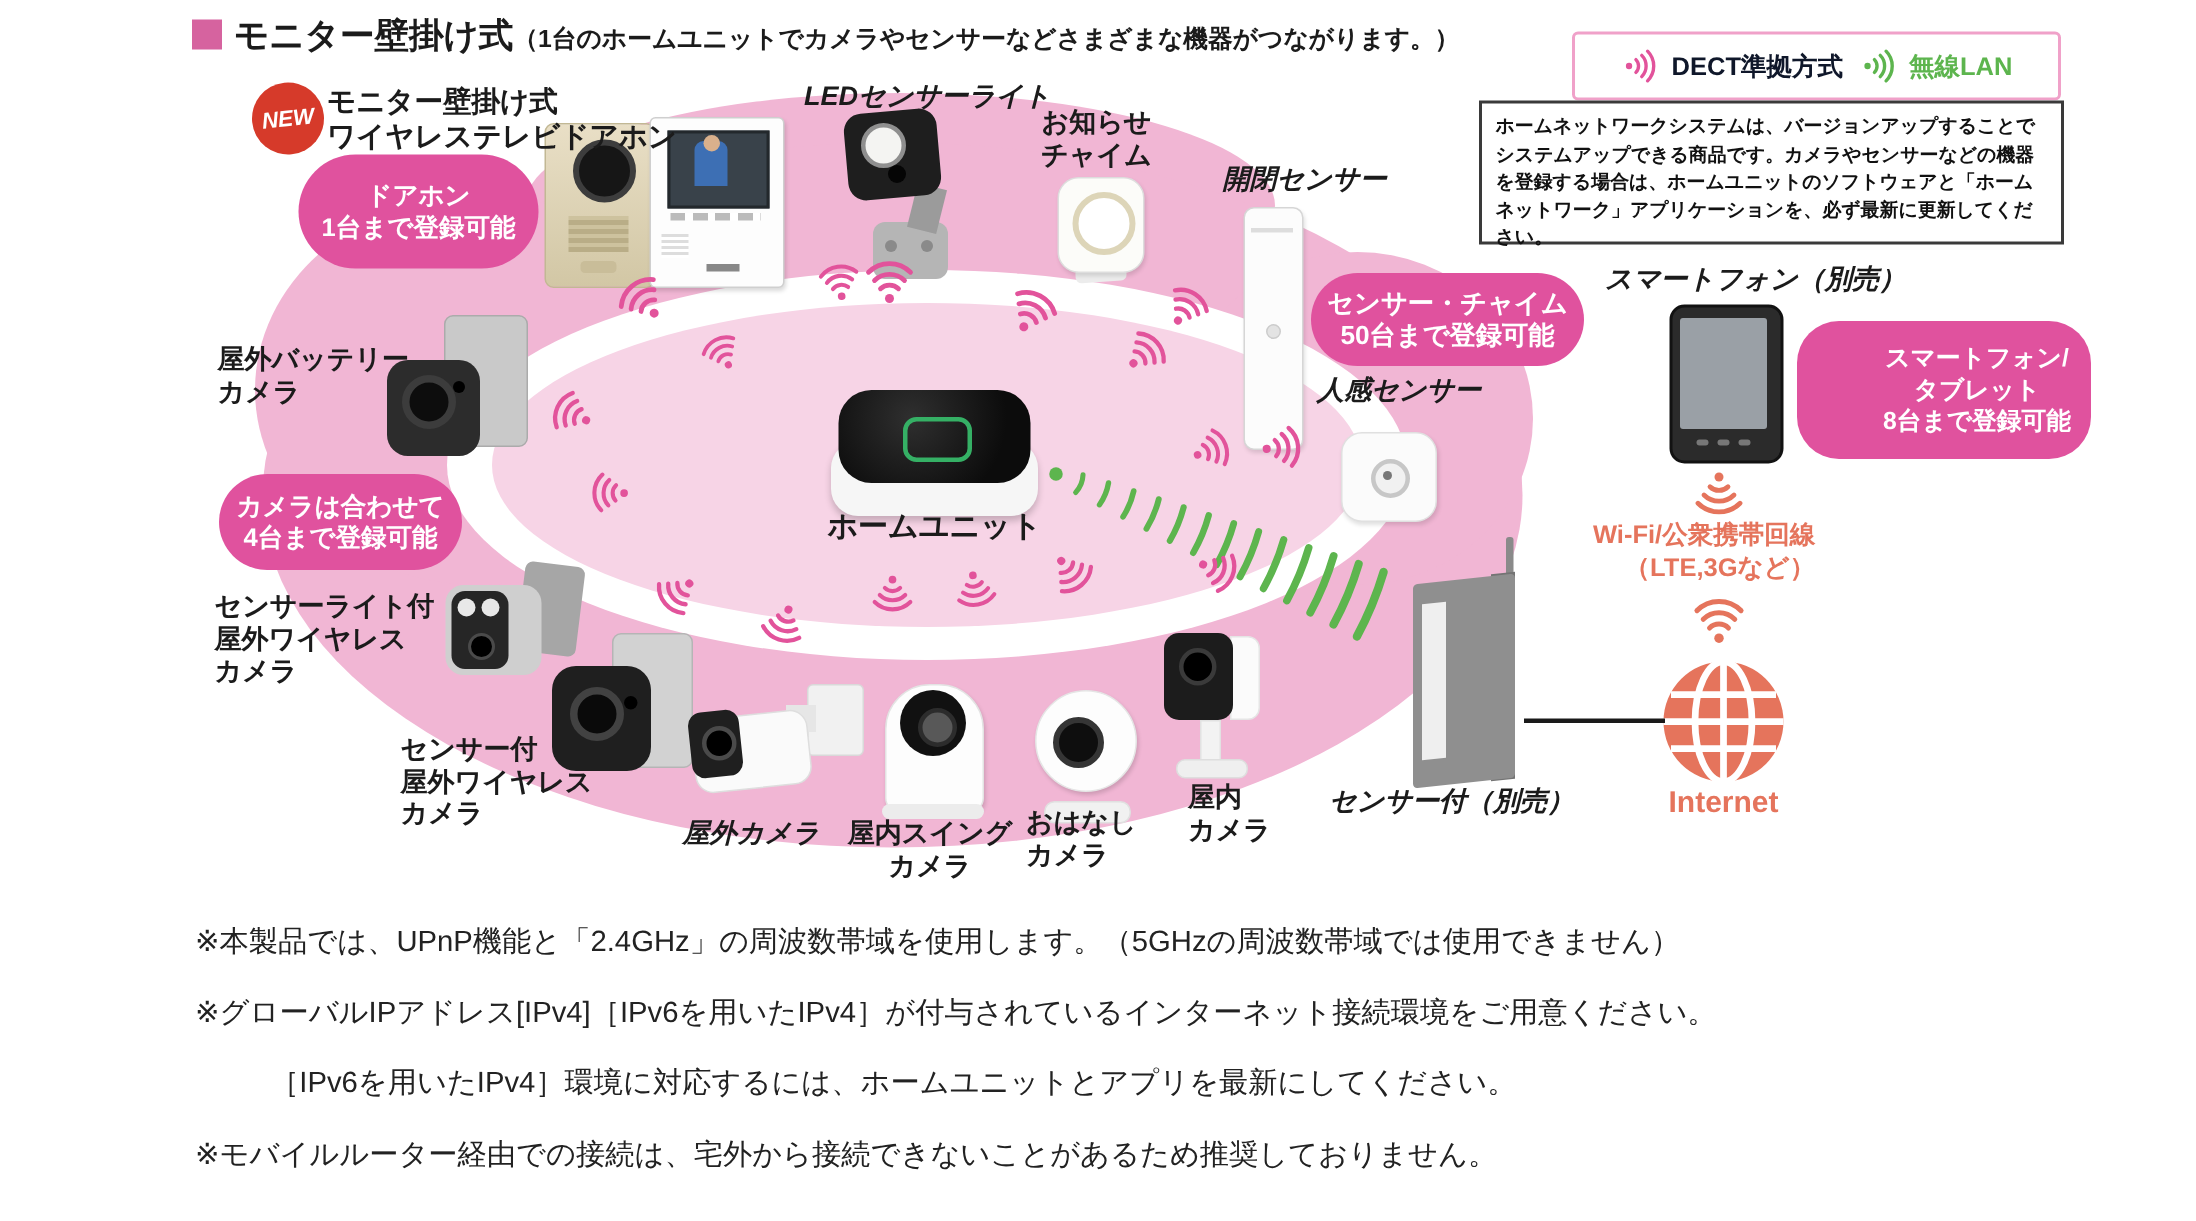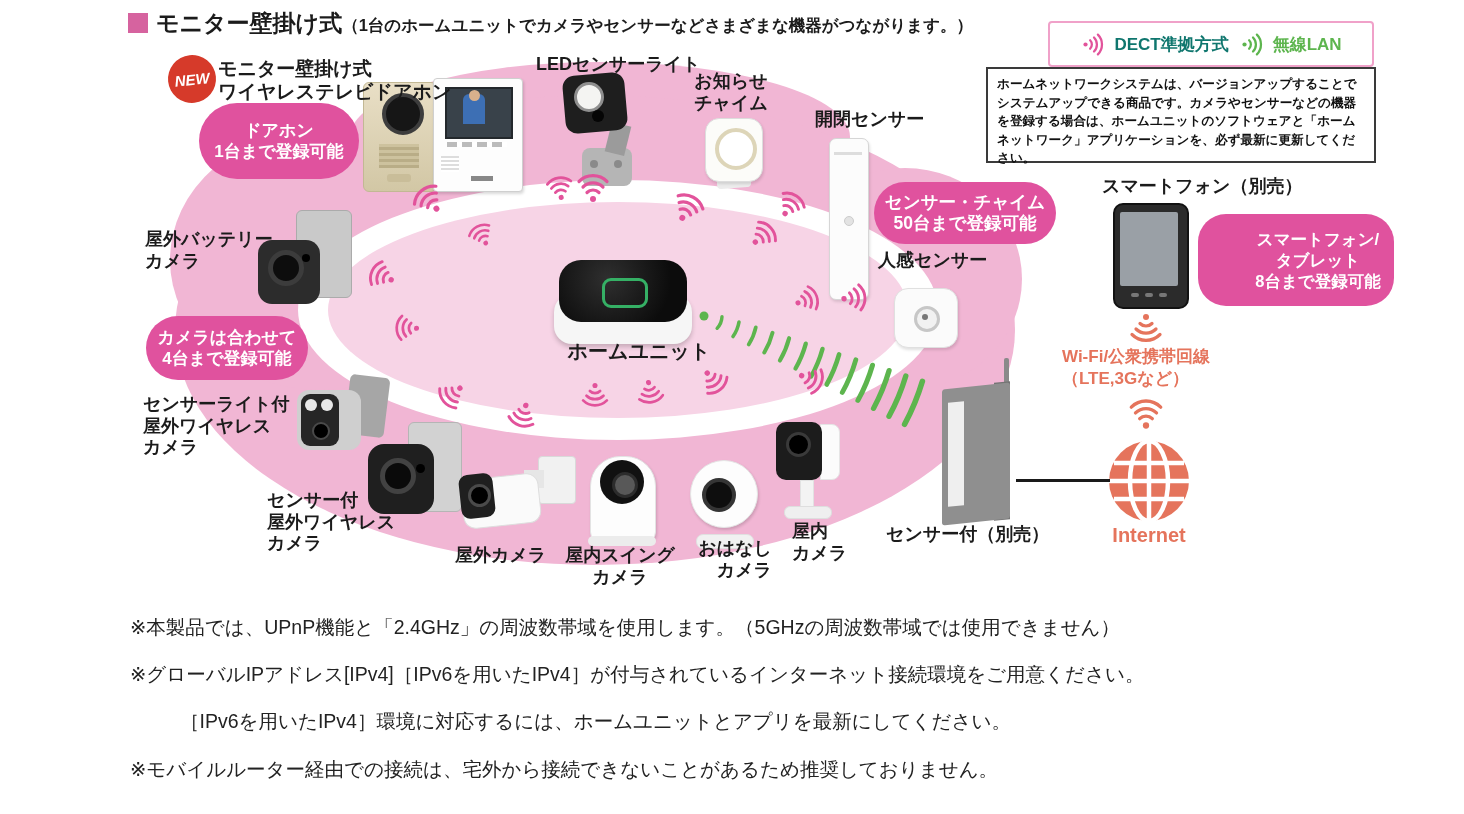--- a/index.html
+++ b/index.html
@@ -1,30 +1,30 @@
 <!DOCTYPE html>
 <html><head>
 <meta charset="utf-8">
 <style>
   html,body{margin:0;padding:0;background:#fff;}
   #stage{position:relative;width:1464px;height:814px;background:#fff;overflow:hidden;
          font-family:"Liberation Sans","DejaVu Sans",sans-serif;color:#1b1b1b;}
   .abs{position:absolute;}
   .pre{white-space:pre-line;}
-  .nowrap{white-space:nowrap;}
+  .nowrap{white-space:nowrap;font-style:italic;}
 
   
   #title-bullet{left:128px;top:13px;width:20px;height:20px;background:#d6639f;}
   #title{left:156px;top:8px;font-size:23px;font-weight:700;white-space:nowrap;}
   #title small{font-size:16.5px;font-weight:700;}
 
   
   #legend{left:1048px;top:21px;width:322px;height:42px;border:2px solid #f0a1c9;border-radius:4px;
           background:#fff;display:flex;align-items:center;justify-content:center;gap:10px;}
-  #legend .txt-pink{color:#0f766e;font-weight:700;font-size:17px;white-space:nowrap;}
+  #legend .txt-pink{color:#0f172a;font-weight:700;font-size:17px;white-space:nowrap;}
   #legend .txt-green{color:#5db54e;font-weight:700;font-size:17px;white-space:nowrap;}
   .rot90{display:inline-block;transform:rotate(90deg);}
 
   
   #notice{left:986px;top:67px;width:368px;height:80px;border:2px solid #3a3a3a;background:#fff;
           padding:6px 9px;font-size:12.6px;line-height:18.6px;font-weight:600;color:#111;}
 
   
   .blob{background:#f1b6d4;border-radius:50%;}
   #blob1{left:350px;top:62px;width:500px;height:150px;}
@@ -45,31 +45,31 @@
   #badge-sensorchime{left:874px;top:182px;width:182px;height:62px;font-size:17.5px;}
   #badge-phone{left:1198px;top:214px;width:152px;height:92px;font-size:16.5px;line-height:21px;border-radius:28px;padding-left:44px;}
 
   
   .lbl{font-size:18px;line-height:21.5px;font-weight:700;color:#1b1b1b;}
   #lbl-doorphone{left:218px;top:57px;font-size:19px;line-height:23px;}
   #lbl-led{left:536px;top:54px;}
   #lbl-chime{left:688px;top:71px;width:86px;text-align:center;}
   #lbl-openclose{left:787px;top:109px;padding-left:28px;}
   #lbl-motion{left:878px;top:250px;}
-  #lbl-phone{left:1102px;top:176px;}
-  #lbl-homeunit{left:548px;top:341px;width:150px;text-align:center;font-size:20px;margin-left:16px;}
+  #lbl-phone{left:1070px;top:176px;}
+  #lbl-homeunit{left:548px;top:341px;width:150px;text-align:center;font-size:20px;}
   #lbl-batterycam{left:145px;top:229px;}
   #lbl-slcam{left:143px;top:394px;}
   #lbl-scam{left:267px;top:491px;font-family:Liberation Mono, monospace;}
   #lbl-outdoorcam{left:455px;top:545px;}
   #lbl-swingcam{left:560px;top:545px;width:120px;text-align:center;}
-  #lbl-talkcam{left:684px;top:538px;width:88px;text-align:right;}
+  #lbl-talkcam{left:684px;top:538px;width:88px;text-align:left;}
   #lbl-indoorcam{left:792px;top:521px;}
   #lbl-router{left:886px;top:524px;}
-  #lbl-wifiline{left:1062px;top:346px;color:#e5745c;font-size:17px;line-height:22px;}
+  #lbl-wifiline{left:1062px;top:346px;color:#e5745c;font-size:17px;line-height:22px;text-align:right;}
   #lbl-internet{left:1106px;top:525px;width:86px;text-align:center;color:#e5745c;font-size:20px;}
 
   
   .foot{left:130px;font-size:19.5px;color:#222;white-space:nowrap;}
   #foot-0{top:614px;} #foot-1{top:661px;} #foot-2{top:708px;left:180px;} #foot-3{top:756px;}
 
   
   #net-line{left:1016px;top:479px;width:94px;height:3px;background:#1a1a1a;}
 
   

